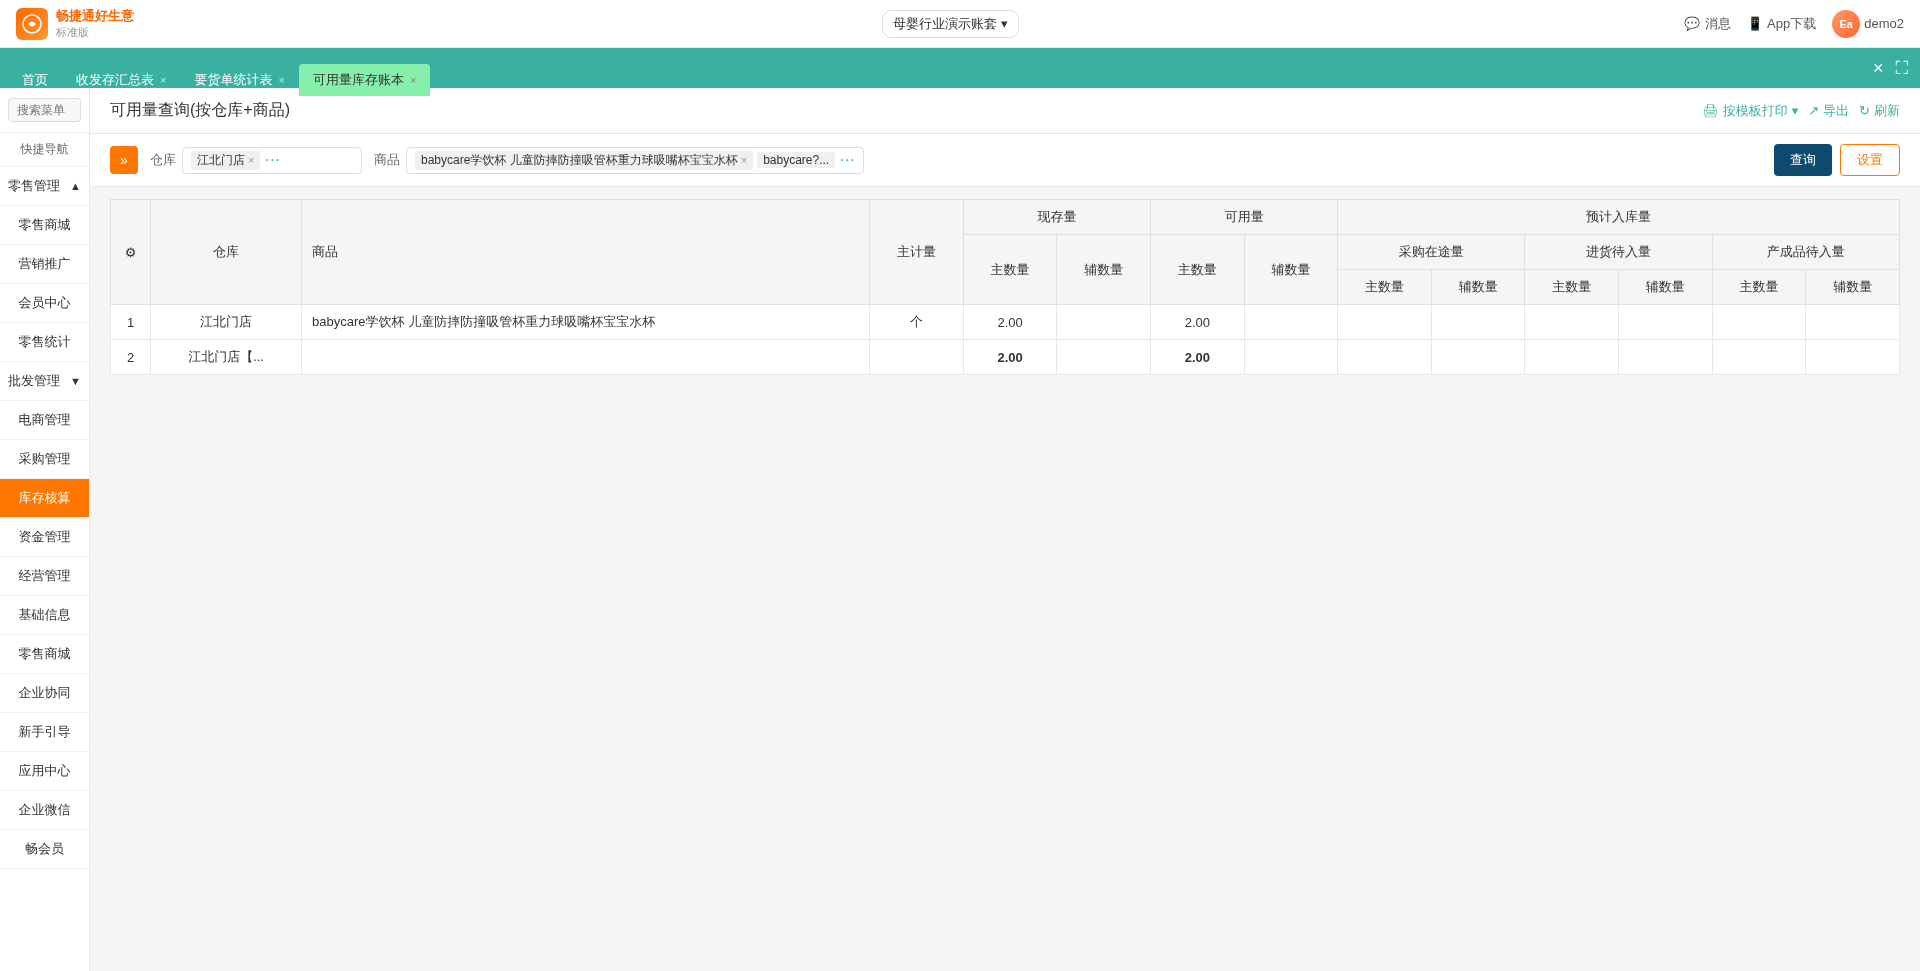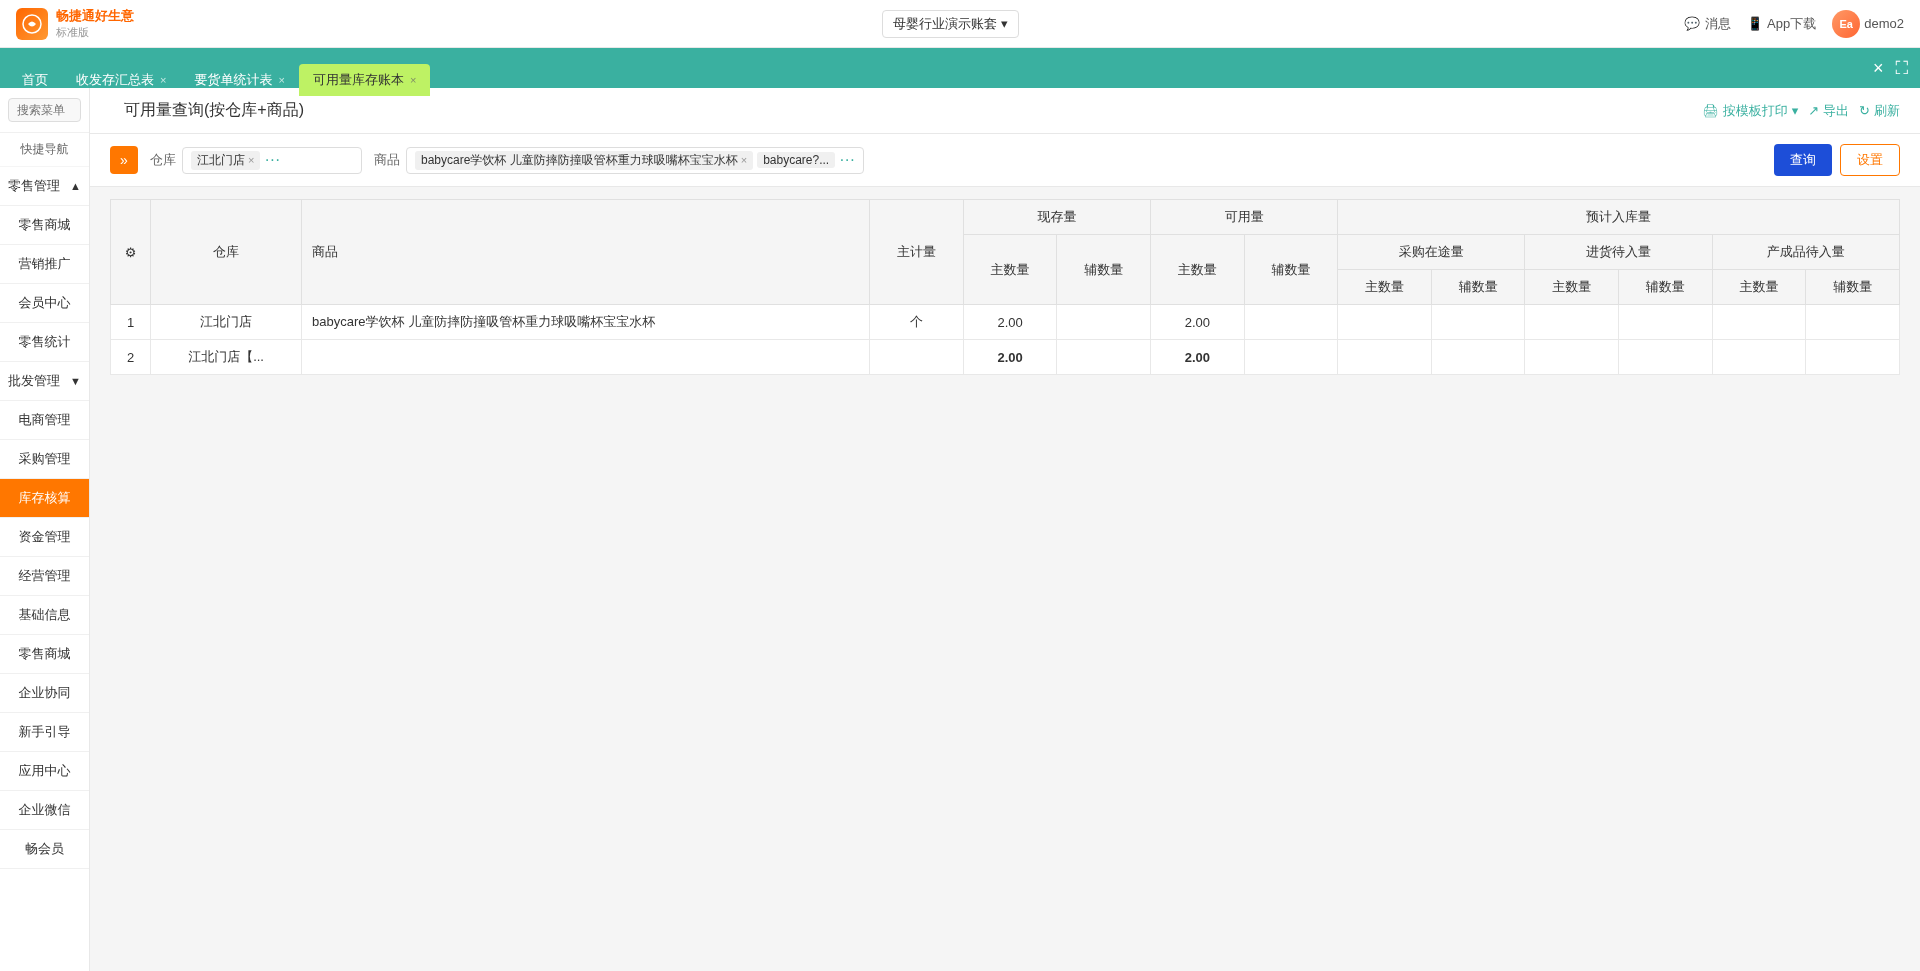--- a/index.html
+++ b/index.html
@@ -29,21 +29,21 @@
       color: #fff; font-size: 10px; font-weight: bold;
     }
     .top-bar-center {
       flex: 1;
       display: flex;
       align-items: center;
       justify-content: center;
     }
     .industry-selector {
       display: flex; align-items: center; gap: 4px;
-      border: 1px solid #ddd; border-radius: 4px;
+      border: 1px solid #ddd; border-radius: 9px;
       padding: 4px 10px; cursor: pointer; background: #fff;
       font-size: 13px; color: #333;
     }
     .top-bar-right {
       display: flex; align-items: center; gap: 16px;
       margin-left: auto;
     }
     .top-bar-btn {
       display: flex; align-items: center; gap: 4px;
       cursor: pointer; color: #555; font-size: 13px;
@@ -70,21 +70,21 @@
       color: #fff;
       cursor: pointer;
       border-radius: 4px 4px 0 0;
       font-size: 13px;
       white-space: nowrap;
       gap: 6px;
       position: relative;
       margin-top: 23px;
     }
     .nav-tab.active {
-      background: #bef264;
+      background: #86efac;
       color: #333;
     }
     .nav-tab-close {
       font-size: 11px; cursor: pointer; opacity: 0.7;
     }
     .nav-close-all {
       margin-left: auto;
       color: #fff; font-size: 18px; cursor: pointer; padding: 0 8px;
     }
     .nav-expand {
@@ -158,21 +158,20 @@
       padding: 12px 20px;
       border-bottom: 1px solid #e8e8e8;
       display: flex;
       align-items: center;
       justify-content: space-between;
     }
     .page-title {
       font-size: 16px;
       font-weight: 500;
       color: #333;
-      margin-left: 14px;
     }
     .page-actions {
       display: flex; align-items: center; gap: 10px;
     }
     .btn-link {
       display: flex; align-items: center; gap: 4px;
       color: #3ab0a0; cursor: pointer; font-size: 13px;
     }
 
     
@@ -208,21 +207,21 @@
       padding: 1px 6px; font-size: 12px; color: #333;
       display: flex; align-items: center; gap: 3px;
     }
     .filter-tag-close { cursor: pointer; color: #999; font-size: 11px; }
     .filter-dots { color: #3ab0a0; cursor: pointer; font-size: 16px; }
     .filter-right {
       margin-left: auto;
       display: flex; gap: 8px;
     }
     .btn-query {
-      background: #1d4ed8;
+      background: #0c4a6e;
       color: #fff;
       border: none;
       border-radius: 4px;
       padding: 6px 16px;
       cursor: pointer;
       font-size: 13px;
     }
     .btn-settings {
       background: #fff;
       color: #ff7700;

